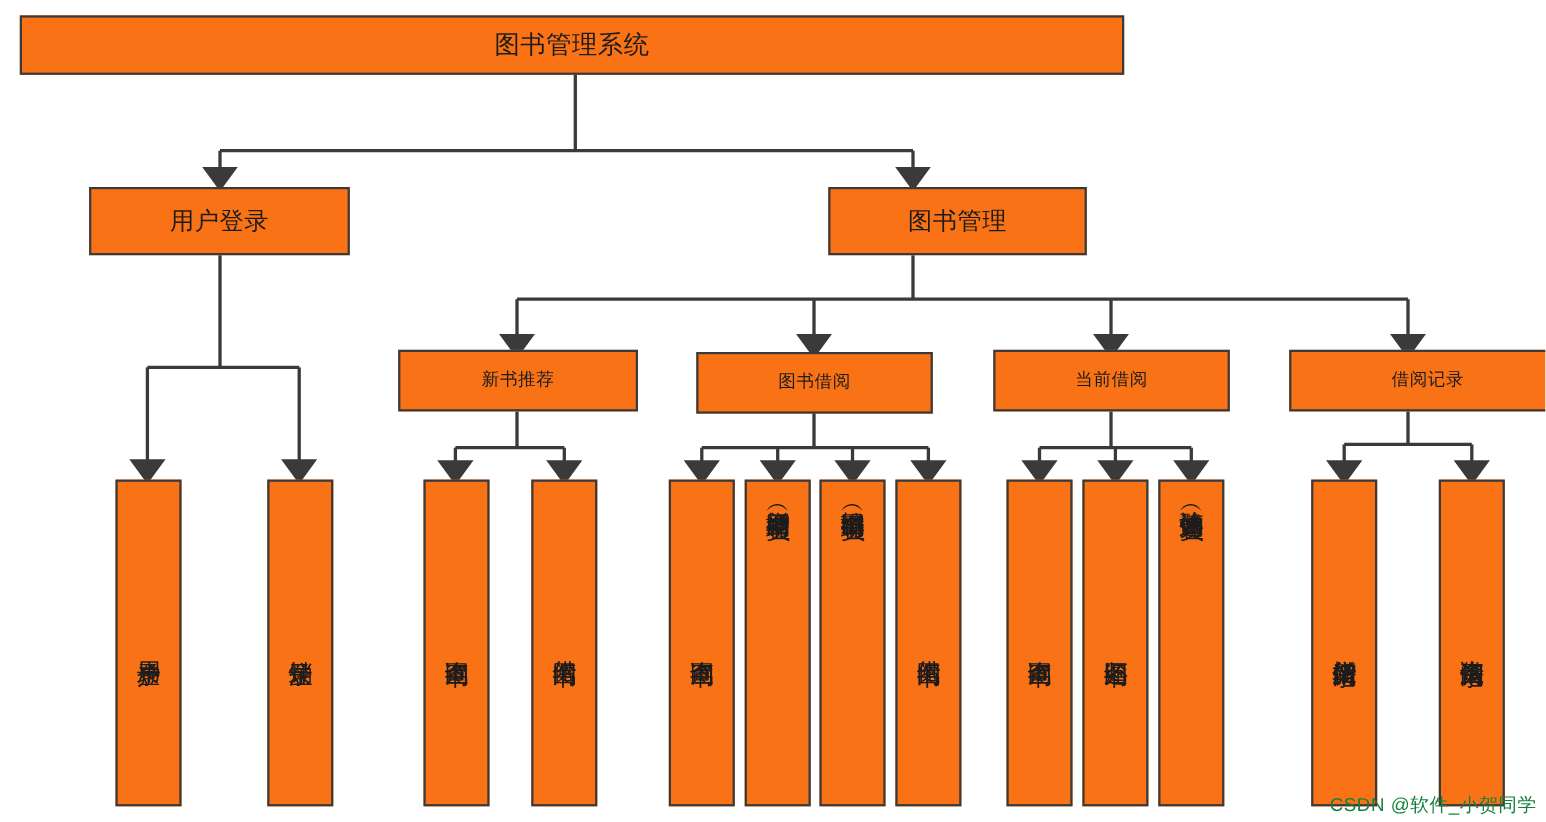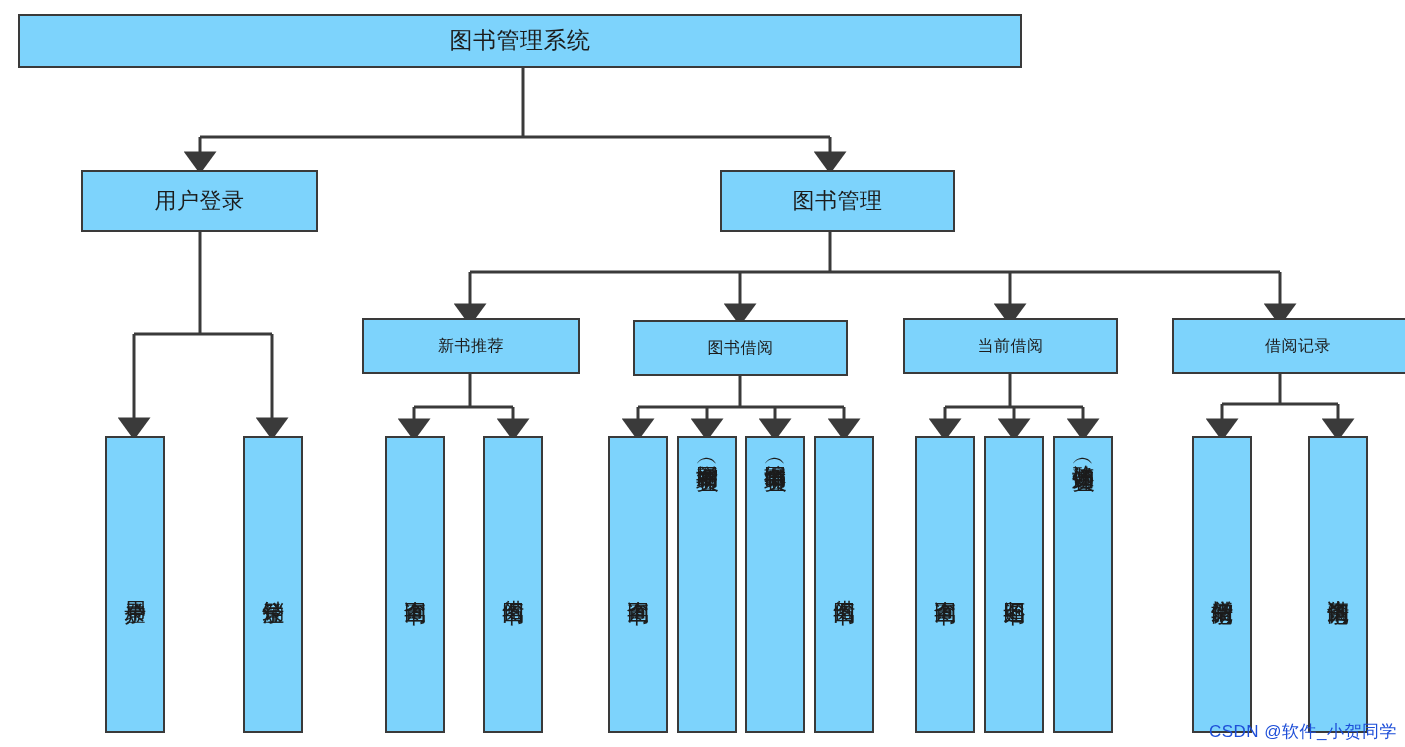--- a/index.html
+++ b/index.html
@@ -22,21 +22,21 @@
     position: absolute;
     left: 0;
     top: 0;
     width: 1405px;
     height: 747px;
     pointer-events: none;
   }
   .node {
     position: absolute;
     box-sizing: border-box;
-    background: #7dd3fc;
+    background: #f97316;
     border: 2px solid #3a3a3a;
     display: flex;
     align-items: center;
     justify-content: center;
     color: #1c1c1c;
     z-index: 2;
   }
   .node-label {
     display: block;
     text-align: center;
@@ -67,21 +67,21 @@
   }
   .leaf.leaf-center {
     align-items: center;
     padding-top: 0;
   }
   .watermark {
     position: absolute;
     right: 8px;
     bottom: 4px;
     font-size: 17px;
-    color: #1d4ed8;
+    color: #15803d;
     letter-spacing: 0.5px;
     z-index: 3;
     user-select: none;
   }
 </style>
 </head>
 <body>
 
 <div id="diagram-root">
 
@@ -135,21 +135,21 @@
     </g>
   </svg>
 
   <div class="node level-root" style="left:18px; top:14px; width:1004px; height:54px;">
     <span class="node-label">图书管理系统</span>
   </div>
 
   <div class="node level-2" style="left:81px; top:170px; width:237px; height:62px;">
     <span class="node-label">用户登录</span>
   </div>
-  <div class="node level-2" style="left:720px; top:170px; width:235px; height:62px;">
+  <div class="node level-2" style="left:753px; top:170px; width:235px; height:62px;">
     <span class="node-label">图书管理</span>
   </div>
 
   <div class="node level-3" style="left:362px; top:318px; width:218px; height:56px;">
     <span class="node-label">新书推荐</span>
   </div>
   <div class="node level-3" style="left:633px; top:320px; width:215px; height:56px;">
     <span class="node-label">图书借阅</span>
   </div>
   <div class="node level-3" style="left:903px; top:318px; width:215px; height:56px;">

